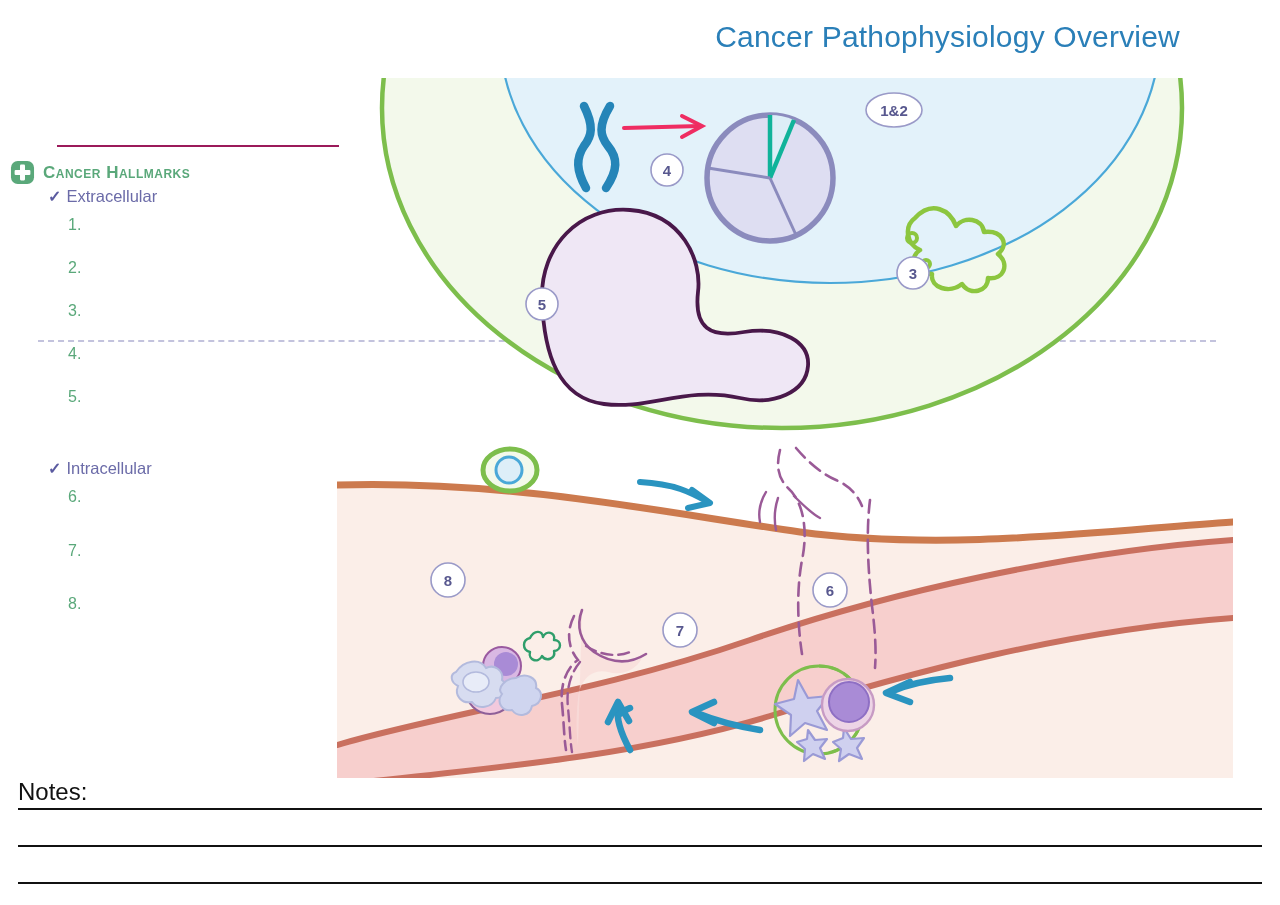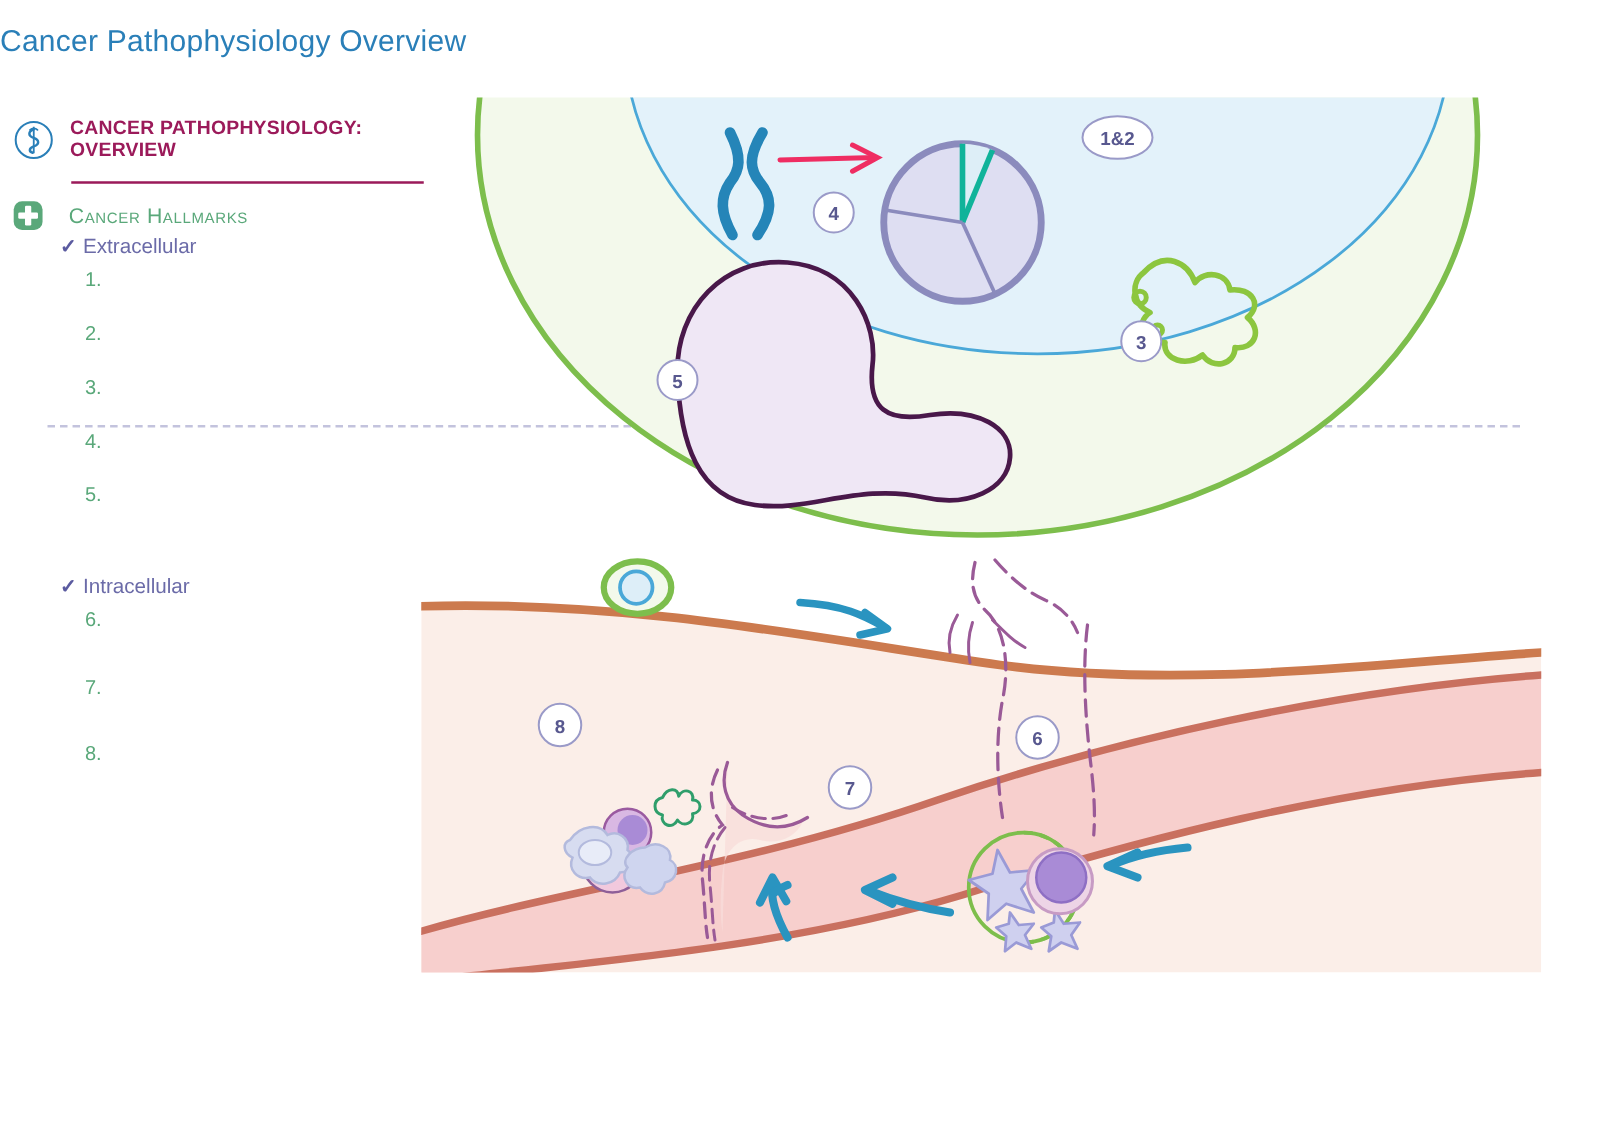--- a/index.html
+++ b/index.html
@@ -19,22 +19,22 @@
     overflow: hidden;
     background: #ffffff;
   }
 
   
   #page-title {
     position: absolute;
     left: 0;
     top: 20px;
     width: 1180px;
-    text-align: left;
-    font-size: 24px;
+    text-align: right;
+    font-size: 30px;
     font-weight: 400;
     color: #2a7fb8;
     letter-spacing: 0.2px;
   }
 
   
   #sidebar {
     position: absolute;
     left: 0;
     top: 92px;
@@ -79,24 +79,24 @@
     top: 68px;
     display: flex;
     align-items: center;
   }
   .cross-icon {
     width: 25px;
     height: 25px;
     flex: 0 0 25px;
   }
   .hallmarks-title {
-    margin-left: 20px;
+    margin-left: 8px;
     font-size: 17px;
     font-variant: small-caps;
-    font-weight: normal;
+    font-weight: bold;
     color: #5aa87a;
     letter-spacing: 0.5px;
   }
 
   .group-head {
     position: absolute;
     left: 48px;
     display: flex;
     align-items: center;
     font-size: 16.5px;
@@ -162,32 +162,20 @@
 </style>
 </head>
 <body>
 
 <div id="page">
 
   <div id="page-title">Cancer Pathophysiology Overview</div>
 
   <div id="sidebar">
 
-    <div class="brand-row">
-      <svg class="brand-logo" viewBox="0 0 40 40">
-        <circle cx="20" cy="20" r="17" fill="none" stroke="#2a7fb8" stroke-width="1.9"></circle>
-        <path d="M20 7.5 L20 32.5" stroke="#2a7fb8" stroke-width="1.7" fill="none"></path>
-        <path d="M20 10 C14.5 12 14.5 16 20 18 C25.5 20 25.5 24 20 26 C15 28 15.5 31 19 32" fill="none" stroke="#2a7fb8" stroke-width="2.3" stroke-linecap="round"></path>
-        <path d="M16.5 10.5 C18.5 8.5 21.5 8.5 23.5 10.5" fill="none" stroke="#2a7fb8" stroke-width="1.7" stroke-linecap="round"></path>
-      </svg>
-      <div class="brand-text">
-        <div>CANCER PATHOPHYSIOLOGY:</div>
-        <div>OVERVIEW</div>
-      </div>
-    </div>
     <div class="brand-rule"></div>
 
     <div class="hallmarks-row">
       <svg class="cross-icon" viewBox="0 0 26 26">
         <rect x="1" y="1" width="24" height="24" rx="7" ry="7" fill="#5aa87a"></rect>
         <rect x="10.4" y="4.8" width="5.2" height="16.4" rx="1.1" fill="#ffffff"></rect>
         <rect x="4.8" y="10.4" width="16.4" height="5.2" rx="1.1" fill="#ffffff"></rect>
       </svg>
       <div class="hallmarks-title">Cancer Hallmarks</div>
     </div>
@@ -398,14 +386,22 @@
         <circle cx="350" cy="190" r="17" fill="#ffffff" stroke="#9a9ac8" stroke-width="1.6"></circle>
         <text class="badge-text" x="350" y="196" font-size="15" text-anchor="middle">7</text>
       </g>
       <g>
         <circle cx="500" cy="150" r="17" fill="#ffffff" stroke="#9a9ac8" stroke-width="1.6"></circle>
         <text class="badge-text" x="500" y="156" font-size="15" text-anchor="middle">6</text>
       </g>
     </g>
   </svg>
 
+  <div id="notes">
+    <div id="notes-label">Notes:</div>
+    <div class="note-line"></div>
+    <div class="note-gap"></div>
+    <div class="note-line"></div>
+    <div class="note-gap"></div>
+    <div class="note-line"></div>
+  </div>
 
 </div>
 
 </body></html>

